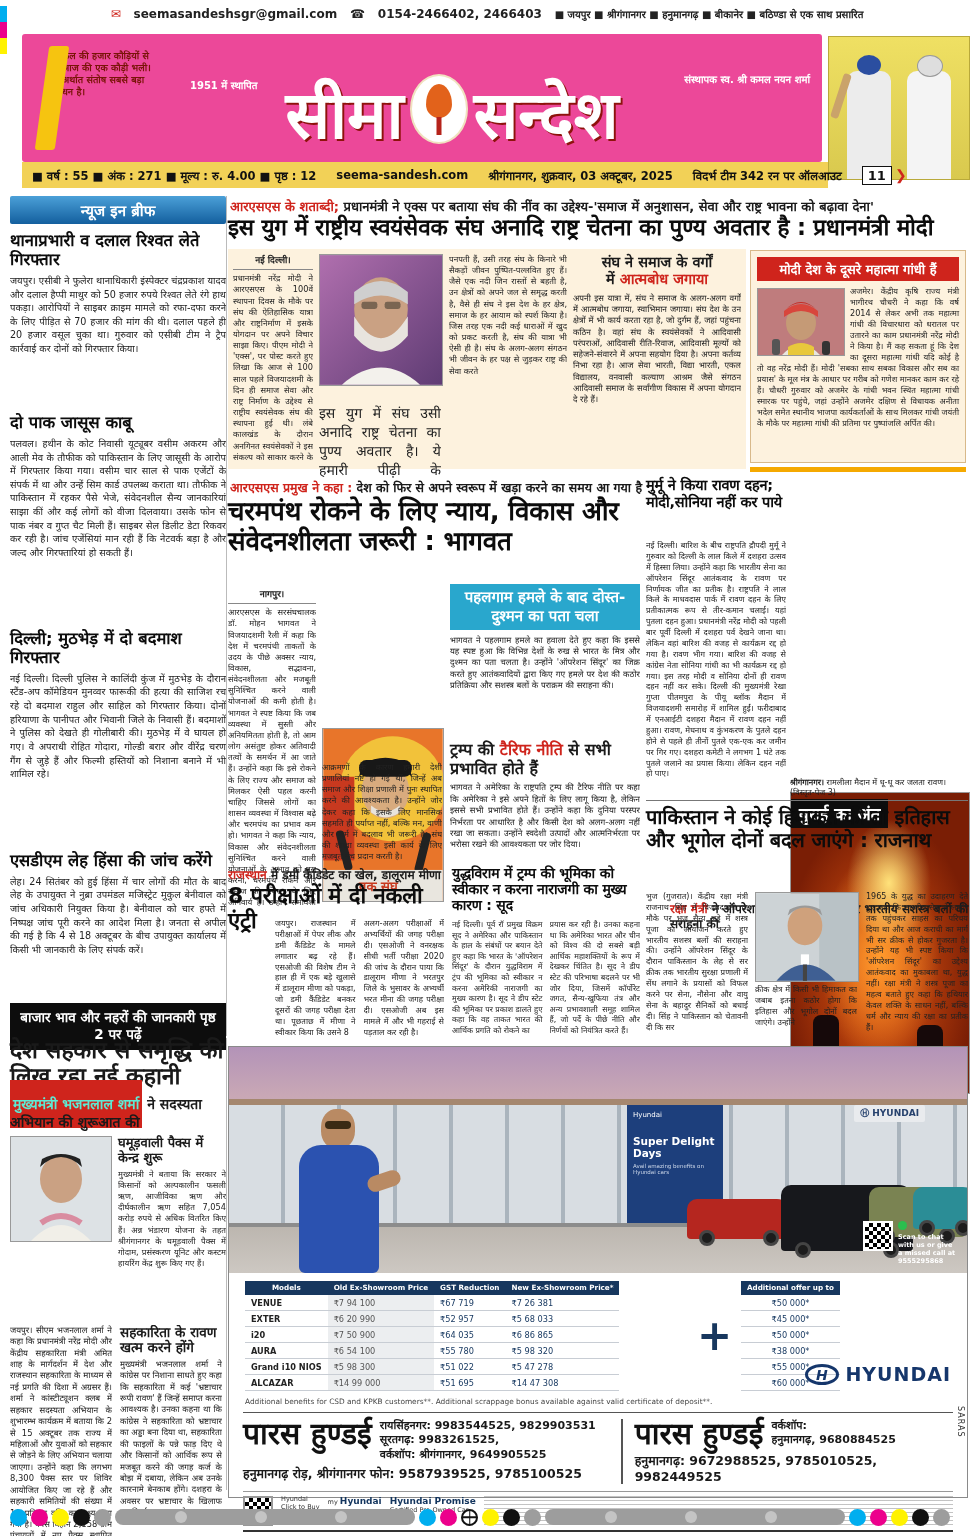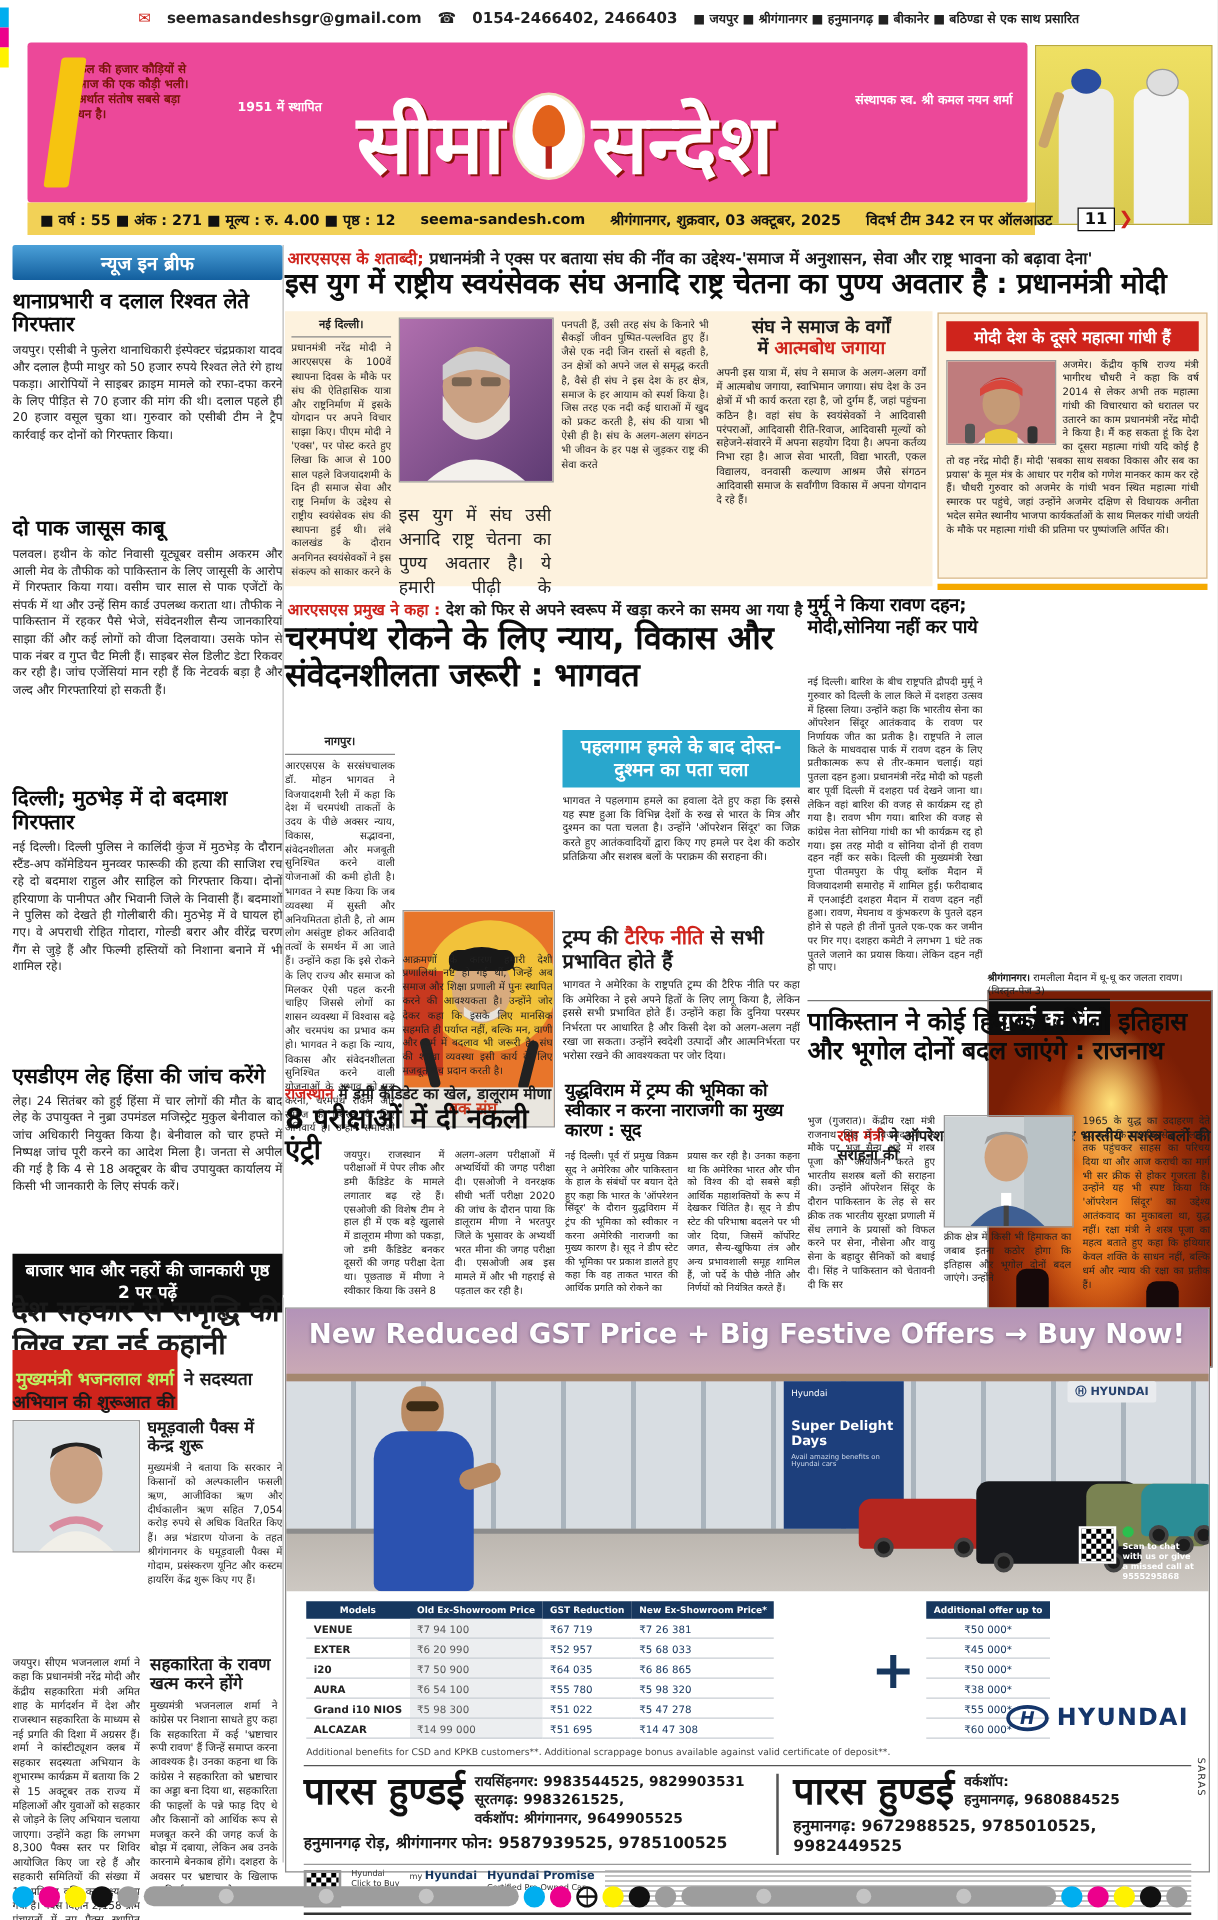--- a/index.html
+++ b/index.html
@@ -89,21 +89,21 @@
   
   #dm-kicker{left:228px;top:866px;width:216px;font-size:12px;font-weight:700;white-space:nowrap;overflow:hidden;}
   #dm-head{left:228px;top:883px;width:216px;font-size:22px;}
   #dm-cols{left:228px;top:919px;width:216px;height:122px;display:flex;gap:8px;font-size:8px;}
   #sd-head{left:452px;top:866px;width:188px;font-size:14px;}
   #sd-cols{left:452px;top:920px;width:188px;height:121px;display:flex;gap:7px;font-size:7.8px;}
   
   #sk{left:10px;top:1038px;width:216px;}
   #sk .h1{font-size:23px;font-weight:700;line-height:1.12;}
   #sk .sub{font-size:14px;font-weight:700;margin:5px 0;line-height:1.3;}
-  #sk .sub .hl{background:#cf241c;color:#bef264;padding:16px 3px;}
+  #sk .sub .hl{background:#cf241c;color:#5eead4;padding:16px 3px;}
   #sk-row{display:flex;gap:6px;margin-top:4px;}
   #sk-box .t{font-size:13px;font-weight:700;line-height:1.15;margin-bottom:3px;}
   #sk-box .bd{font-size:8.2px;}
   #sk-cols{display:flex;gap:8px;margin-top:6px;height:232px;overflow:hidden;font-size:8.4px;}
   #sk-cols .t2{font-size:13.5px;font-weight:700;line-height:1.15;margin-bottom:3px;}
   
   #ad{left:228px;top:1046px;width:740px;height:452px;border:1px solid #8a8a8a;box-sizing:border-box;background:#fff;}
   #ad-sky{position:relative;height:226px;background:linear-gradient(#b393b8 0%,#c9a8b5 22%,#9fb0cf 55%,#cfd4da 75%,#b9b3ac 76%,#cdc8c2 100%);overflow:hidden;}
   #ad-head{position:absolute;left:18px;top:8px;color:#fff;font-size:22px;font-weight:700;text-shadow:0 1px 3px rgba(0,0,50,.4);}
   #bldg{position:absolute;left:0;top:52px;width:100%;height:118px;background:repeating-linear-gradient(90deg,#d8dde2 0 52px,#aab4bd 52px 56px);border-top:6px solid #a5876f;border-bottom:4px solid #8c8c8c;}
@@ -371,21 +371,20 @@
       <div style="width:102px;">
         <div class="t2">सहकारिता के रावण खत्म करने होंगे</div>
         <div class="bd clip" style="height:200px;">मुख्यमंत्री भजनलाल शर्मा ने कांग्रेस पर निशाना साधते हुए कहा कि सहकारिता में कई 'भ्रष्टाचार रूपी रावण' हैं जिन्हें समाप्त करना आवश्यक है। उनका कहना था कि कांग्रेस ने सहकारिता को भ्रष्टाचार का अड्डा बना दिया था, सहकारिता की फाइलों के पन्ने फाड़ दिए थे और किसानों को आर्थिक रूप से मजबूत करने की जगह कर्ज के बोझ में दबाया, लेकिन अब उनके कारनामे बेनकाब होंगे। दशहरा के अवसर पर भ्रष्टाचार के खिलाफ यह निर्णायक कदम होगा।</div>
       </div>
     </div>
   </div>
 
   <div class="abs" id="ad">
     <div id="ad-sky">
       <div id="bldg"></div>
-      <div id="ad-head">New Reduced GST Price + Big Festive Offers → Buy Now!</div>
       <div id="banner">
         <div class="s1">Hyundai</div>
         <div class="s2">Super Delight Days</div>
         <div class="s3">Avail amazing benefits on Hyundai cars</div>
       </div>
       <div id="hsign">Ⓗ HYUNDAI</div>
       <div id="man">
         <div class="head"></div>
           <div class="shade"></div>
           <div class="body"></div>

